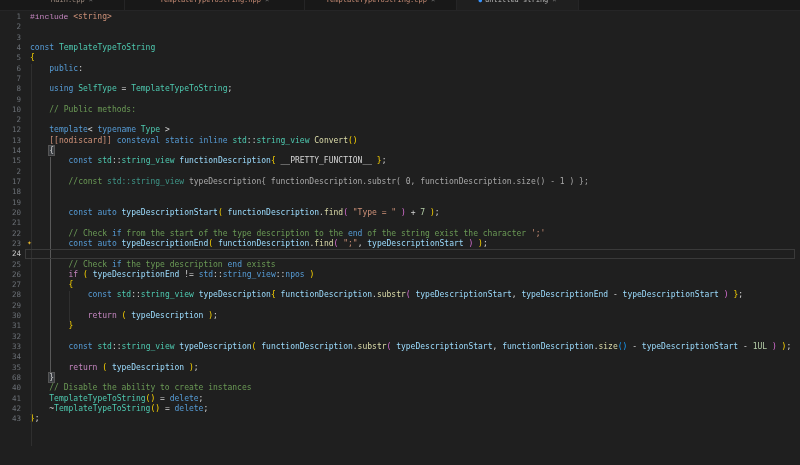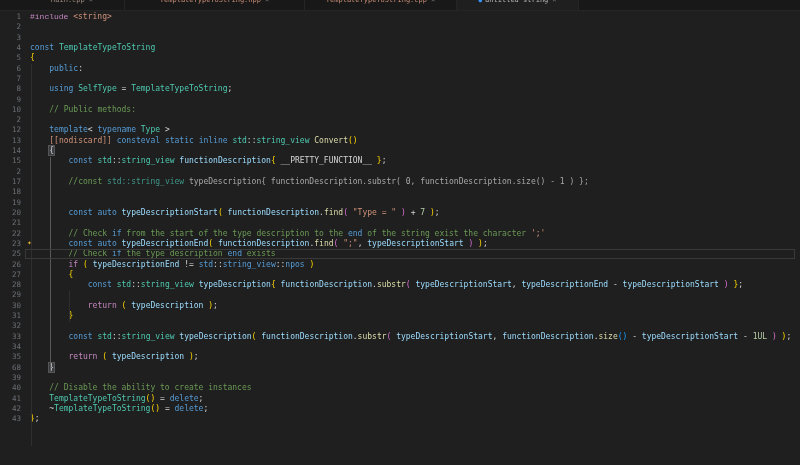--- a/index.html
+++ b/index.html
@@ -81,32 +81,32 @@
         <div class="row"><div class="num">14</div><div class="code"><span style="color: rgb(212, 212, 212);">    </span><span class="brkm" style="color: rgb(212, 212, 212);">{</span></div></div>
         <div class="row"><div class="num">15</div><div class="code"><span style="color: rgb(212, 212, 212);">        </span><span style="color: rgb(86, 156, 214);">const</span><span style="color: rgb(212, 212, 212);"> </span><span style="color: rgb(78, 201, 176);">std</span><span style="color: rgb(212, 212, 212);">::</span><span style="color: rgb(78, 201, 176);">string_view</span><span style="color: rgb(212, 212, 212);"> </span><span style="color: rgb(156, 220, 254);">functionDescription</span><span style="color: rgb(255, 215, 0);">{</span><span style="color: rgb(212, 212, 212);"> __PRETTY_FUNCTION__ </span><span style="color: rgb(255, 215, 0);">}</span><span style="color: rgb(212, 212, 212);">;</span></div></div>
         <div class="row"><div class="num">2</div><div class="code"></div></div>
         <div class="row"><div class="num">17</div><div class="code"><span style="color: rgb(212, 212, 212);">        </span><span style="color: rgb(106, 153, 85);">//const</span><span style="color: rgb(212, 212, 212);"> </span><span style="color: rgb(63, 150, 136);">std::string_view</span><span style="color: rgb(168, 168, 168);"> typeDescription{ functionDescription.substr( 0, functionDescription.size() - 1 ) };</span></div></div>
         <div class="row"><div class="num">18</div><div class="code"></div></div>
         <div class="row"><div class="num">19</div></div>
         <div class="row"><div class="num">20</div><div class="code"><span style="color: rgb(212, 212, 212);">        </span><span style="color: rgb(86, 156, 214);">const</span><span style="color: rgb(212, 212, 212);"> </span><span style="color: rgb(86, 156, 214);">auto</span><span style="color: rgb(212, 212, 212);"> </span><span style="color: rgb(156, 220, 254);">typeDescriptionStart</span><span style="color: rgb(255, 215, 0);">(</span><span style="color: rgb(212, 212, 212);"> </span><span style="color: rgb(156, 220, 254);">functionDescription</span><span style="color: rgb(212, 212, 212);">.</span><span style="color: rgb(220, 220, 170);">find</span><span style="color: rgb(218, 112, 214);">(</span><span style="color: rgb(212, 212, 212);"> </span><span style="color: rgb(206, 145, 120);">"Type = "</span><span style="color: rgb(212, 212, 212);"> </span><span style="color: rgb(218, 112, 214);">)</span><span style="color: rgb(212, 212, 212);"> + </span><span style="color: rgb(181, 206, 168);">7</span><span style="color: rgb(212, 212, 212);"> </span><span style="color: rgb(255, 215, 0);">)</span><span style="color: rgb(212, 212, 212);">;</span></div></div>
         <div class="row"><div class="num">21</div><div class="code"></div></div>
         <div class="row"><div class="num">22</div><div class="code"><span style="color: rgb(212, 212, 212);">        </span><span style="color: rgb(106, 153, 85);">// Check </span><span style="color: rgb(86, 156, 214);">if</span><span style="color: rgb(106, 153, 85);"> from the start of the type description to the </span><span style="color: rgb(86, 156, 214);">end</span><span style="color: rgb(106, 153, 85);"> of the string exist the character </span><span style="color: rgb(206, 145, 120);">';'</span></div></div>
         <div class="row"><div class="num">23</div><div class="code"><span style="color: rgb(212, 212, 212);">        </span><span style="color: rgb(86, 156, 214);">const</span><span style="color: rgb(212, 212, 212);"> </span><span style="color: rgb(86, 156, 214);">auto</span><span style="color: rgb(212, 212, 212);"> </span><span style="color: rgb(156, 220, 254);">typeDescriptionEnd</span><span style="color: rgb(255, 215, 0);">(</span><span style="color: rgb(212, 212, 212);"> </span><span style="color: rgb(156, 220, 254);">functionDescription</span><span style="color: rgb(212, 212, 212);">.</span><span style="color: rgb(220, 220, 170);">find</span><span style="color: rgb(218, 112, 214);">(</span><span style="color: rgb(212, 212, 212);"> </span><span style="color: rgb(206, 145, 120);">";"</span><span style="color: rgb(212, 212, 212);">, </span><span style="color: rgb(156, 220, 254);">typeDescriptionStart</span><span style="color: rgb(212, 212, 212);"> </span><span style="color: rgb(218, 112, 214);">)</span><span style="color: rgb(212, 212, 212);"> </span><span style="color: rgb(255, 215, 0);">)</span><span style="color: rgb(212, 212, 212);">;</span></div></div>
+        <div class="row"><div class="num act">24</div><div class="code"></div></div>
         <div class="row"><div class="num">25</div><div class="code"><span style="color: rgb(212, 212, 212);">        </span><span style="color: rgb(106, 153, 85);">// Check </span><span style="color: rgb(86, 156, 214);">if</span><span style="color: rgb(106, 153, 85);"> the type description </span><span style="color: rgb(86, 156, 214);">end</span><span style="color: rgb(106, 153, 85);"> exists</span></div></div>
         <div class="row"><div class="num">26</div><div class="code"><span style="color: rgb(212, 212, 212);">        </span><span style="color: rgb(197, 134, 192);">if</span><span style="color: rgb(212, 212, 212);"> </span><span style="color: rgb(255, 215, 0);">(</span><span style="color: rgb(212, 212, 212);"> </span><span style="color: rgb(156, 220, 254);">typeDescriptionEnd</span><span style="color: rgb(212, 212, 212);"> != </span><span style="color: rgb(86, 156, 214);">std</span><span style="color: rgb(212, 212, 212);">::</span><span style="color: rgb(86, 156, 214);">string_view</span><span style="color: rgb(212, 212, 212);">::</span><span style="color: rgb(86, 156, 214);">npos</span><span style="color: rgb(212, 212, 212);"> </span><span style="color: rgb(255, 215, 0);">)</span></div></div>
         <div class="row"><div class="num">27</div><div class="code"><span style="color: rgb(212, 212, 212);">        </span><span style="color: rgb(255, 215, 0);">{</span></div></div>
         <div class="row"><div class="num">28</div><div class="code"><span style="color: rgb(212, 212, 212);">            </span><span style="color: rgb(86, 156, 214);">const</span><span style="color: rgb(212, 212, 212);"> </span><span style="color: rgb(78, 201, 176);">std</span><span style="color: rgb(212, 212, 212);">::</span><span style="color: rgb(78, 201, 176);">string_view</span><span style="color: rgb(212, 212, 212);"> </span><span style="color: rgb(156, 220, 254);">typeDescription</span><span style="color: rgb(255, 215, 0);">{</span><span style="color: rgb(212, 212, 212);"> </span><span style="color: rgb(156, 220, 254);">functionDescription</span><span style="color: rgb(212, 212, 212);">.</span><span style="color: rgb(220, 220, 170);">substr</span><span style="color: rgb(218, 112, 214);">(</span><span style="color: rgb(212, 212, 212);"> </span><span style="color: rgb(156, 220, 254);">typeDescriptionStart</span><span style="color: rgb(212, 212, 212);">, </span><span style="color: rgb(156, 220, 254);">typeDescriptionEnd</span><span style="color: rgb(212, 212, 212);"> - </span><span style="color: rgb(156, 220, 254);">typeDescriptionStart</span><span style="color: rgb(212, 212, 212);"> </span><span style="color: rgb(218, 112, 214);">)</span><span style="color: rgb(212, 212, 212);"> </span><span style="color: rgb(255, 215, 0);">}</span><span style="color: rgb(212, 212, 212);">;</span></div></div>
         <div class="row"><div class="num">29</div><div class="code"></div></div>
         <div class="row"><div class="num">30</div><div class="code"><span style="color: rgb(212, 212, 212);">            </span><span style="color: rgb(197, 134, 192);">return</span><span style="color: rgb(212, 212, 212);"> </span><span style="color: rgb(255, 215, 0);">(</span><span style="color: rgb(212, 212, 212);"> </span><span style="color: rgb(156, 220, 254);">typeDescription</span><span style="color: rgb(212, 212, 212);"> </span><span style="color: rgb(255, 215, 0);">)</span><span style="color: rgb(212, 212, 212);">;</span></div></div>
         <div class="row"><div class="num">31</div><div class="code"><span style="color: rgb(212, 212, 212);">        </span><span style="color: rgb(255, 215, 0);">}</span></div></div>
         <div class="row"><div class="num">32</div><div class="code"></div></div>
         <div class="row"><div class="num">33</div><div class="code"><span style="color: rgb(212, 212, 212);">        </span><span style="color: rgb(86, 156, 214);">const</span><span style="color: rgb(212, 212, 212);"> </span><span style="color: rgb(78, 201, 176);">std</span><span style="color: rgb(212, 212, 212);">::</span><span style="color: rgb(78, 201, 176);">string_view</span><span style="color: rgb(212, 212, 212);"> </span><span style="color: rgb(156, 220, 254);">typeDescription</span><span style="color: rgb(255, 215, 0);">(</span><span style="color: rgb(212, 212, 212);"> </span><span style="color: rgb(156, 220, 254);">functionDescription</span><span style="color: rgb(212, 212, 212);">.</span><span style="color: rgb(220, 220, 170);">substr</span><span style="color: rgb(218, 112, 214);">(</span><span style="color: rgb(212, 212, 212);"> </span><span style="color: rgb(156, 220, 254);">typeDescriptionStart</span><span style="color: rgb(212, 212, 212);">, </span><span style="color: rgb(156, 220, 254);">functionDescription</span><span style="color: rgb(212, 212, 212);">.</span><span style="color: rgb(220, 220, 170);">size</span><span style="color: rgb(23, 159, 255);">()</span><span style="color: rgb(212, 212, 212);"> - </span><span style="color: rgb(156, 220, 254);">typeDescriptionStart</span><span style="color: rgb(212, 212, 212);"> - </span><span style="color: rgb(181, 206, 168);">1UL</span><span style="color: rgb(212, 212, 212);"> </span><span style="color: rgb(218, 112, 214);">)</span><span style="color: rgb(212, 212, 212);"> </span><span style="color: rgb(255, 215, 0);">)</span><span style="color: rgb(212, 212, 212);">;</span></div></div>
         <div class="row"><div class="num">34</div><div class="code"></div></div>
         <div class="row"><div class="num">35</div><div class="code"><span style="color: rgb(212, 212, 212);">        </span><span style="color: rgb(197, 134, 192);">return</span><span style="color: rgb(212, 212, 212);"> </span><span style="color: rgb(255, 215, 0);">(</span><span style="color: rgb(212, 212, 212);"> </span><span style="color: rgb(156, 220, 254);">typeDescription</span><span style="color: rgb(212, 212, 212);"> </span><span style="color: rgb(255, 215, 0);">)</span><span style="color: rgb(212, 212, 212);">;</span></div></div>
         <div class="row"><div class="num">68</div><div class="code"><span style="color: rgb(212, 212, 212);">    </span><span class="brkm" style="color: rgb(212, 212, 212);">}</span></div></div>
-        <div class="row"><div class="num">39</div><div class="code"></div></div>
         <div class="row"><div class="num">40</div><div class="code"><span style="color: rgb(212, 212, 212);">    </span><span style="color: rgb(106, 153, 85);">// Disable the ability to create instances</span></div></div>
         <div class="row"><div class="num">41</div><div class="code"><span style="color: rgb(212, 212, 212);">    </span><span style="color: rgb(78, 201, 176);">TemplateTypeToString</span><span style="color: rgb(255, 215, 0);">()</span><span style="color: rgb(212, 212, 212);"> = </span><span style="color: rgb(86, 156, 214);">delete</span><span style="color: rgb(212, 212, 212);">;</span></div></div>
         <div class="row"><div class="num">42</div><div class="code"><span style="color: rgb(212, 212, 212);">    </span><span style="color: rgb(212, 212, 212);">~</span><span style="color: rgb(78, 201, 176);">TemplateTypeToString</span><span style="color: rgb(255, 215, 0);">()</span><span style="color: rgb(212, 212, 212);"> = </span><span style="color: rgb(86, 156, 214);">delete</span><span style="color: rgb(212, 212, 212);">;</span></div></div>
         <div class="row"><div class="num">43</div><div class="code"><span style="color: rgb(255, 215, 0);">}</span><span style="color: rgb(212, 212, 212);">;</span></div></div>
       </div>
   </div>
 </div>
 
 </body></html>

